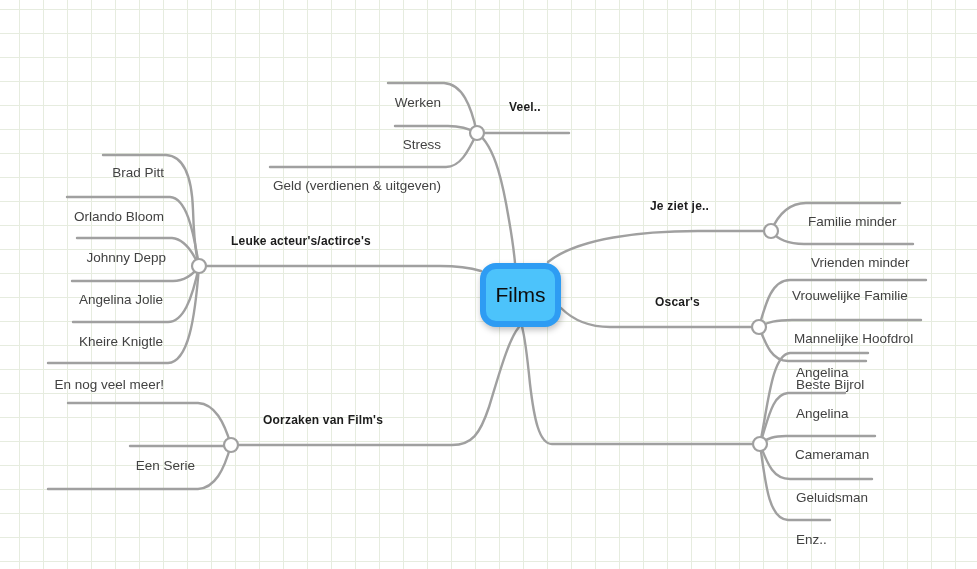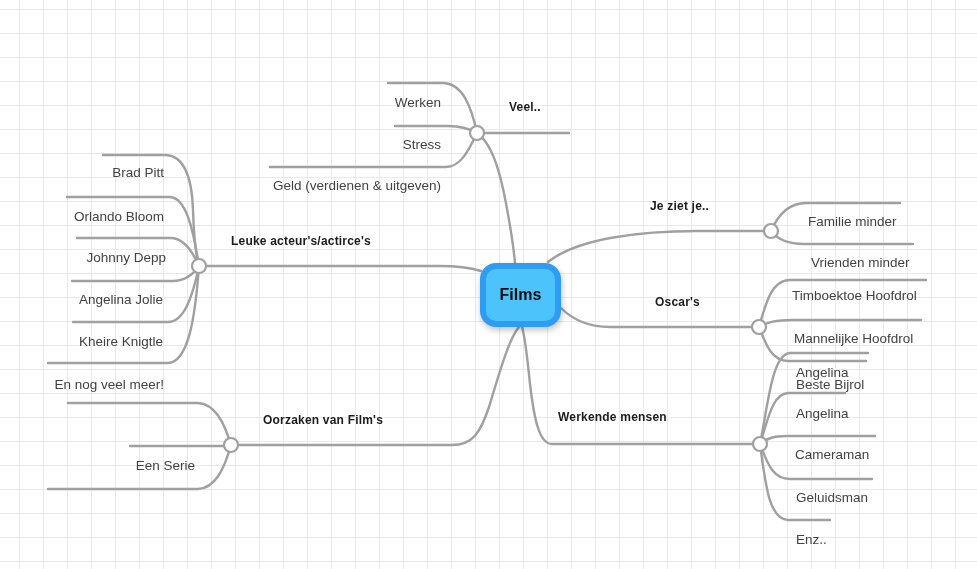--- a/index.html
+++ b/index.html
@@ -32,21 +32,21 @@
     color:var(--child-text); cursor:text;margin-top:36px;
   }
   .ra{text-align:right;}
   .root-node{
     position:absolute; left:480px; top:263px; width:81px; height:64px;
     box-sizing:border-box; background:var(--root-fill);
     border:6px solid var(--root-border); border-radius:16px;
     display:flex; align-items:center; justify-content:center;
     box-shadow:1px 3px 6px rgba(0,0,0,.25); cursor:pointer;
   }
-  .root-node span{font-weight:bold; font-size:16px; color:var(--root-text);}
+  .root-node span{font-weight:normal; font-size:21px; color:var(--root-text);}
 </style>
 </head>
 <body>
 
 <div class="canvas">
 
   <svg class="connectors" width="977" height="569" viewBox="0 0 977 569">
 
     <path d="M 477 133 H 569"></path>
     <path d="M 477 133 C 496 146 504 190 509 220 C 513 243 514 252 515 263"></path>
@@ -90,39 +90,38 @@
     <circle cx="771" cy="231" r="7"></circle>
     <circle cx="759" cy="327" r="7"></circle>
     <circle cx="760" cy="444" r="7"></circle>
   </svg>
 
   <div class="branch-label" style="left:509px;top:97px">Veel..</div>
   <div class="branch-label" style="left:231px;top:231px">Leuke acteur's/actirce's</div>
   <div class="branch-label" style="left:263px;top:410px">Oorzaken van Film's</div>
   <div class="branch-label" style="left:650px;top:196px">Je ziet je..</div>
   <div class="branch-label" style="left:655px;top:292px">Oscar's</div>
-  <div class="branch-label" style="left:558px;top:407px">Werkende mensen</div>
 
   <div class="child-label ra" style="right:536px;top:58px">Werken</div>
   <div class="child-label ra" style="right:536px;top:100px">Stress</div>
   <div class="child-label ra" style="right:536px;top:141px">Geld (verdienen &amp; uitgeven)</div>
 
   <div class="child-label ra" style="right:813px;top:128px">Brad Pitt</div>
   <div class="child-label ra" style="right:813px;top:172px">Orlando Bloom</div>
   <div class="child-label ra" style="right:811px;top:213px">Johnny Depp</div>
   <div class="child-label ra" style="right:814px;top:255px">Angelina Jolie</div>
   <div class="child-label ra" style="right:814px;top:297px">Kheire Knigtle</div>
   <div class="child-label ra" style="right:813px;top:340px">En nog veel meer!</div>
 
   <div class="child-label ra" style="right:782px;top:421px">Een Serie</div>
 
   <div class="child-label" style="left:808px;top:177px">Familie minder</div>
   <div class="child-label" style="left:811px;top:218px">Vrienden minder</div>
 
-  <div class="child-label" style="left:792px;top:251px">Timboektoe Hoofdrol</div>
+  <div class="child-label" style="left:792px;top:251px">Vrouwelijke Familie</div>
   <div class="child-label" style="left:794px;top:294px">Mannelijke Hoofdrol</div>
   <div class="child-label" style="left:796px;top:340px">Beste Bijrol</div>
 
   <div class="child-label" style="left:796px;top:328px">Angelina</div>
   <div class="child-label" style="left:796px;top:369px">Angelina</div>
   <div class="child-label" style="left:795px;top:410px">Cameraman</div>
   <div class="child-label" style="left:796px;top:453px">Geluidsman</div>
   <div class="child-label" style="left:796px;top:495px">Enz..</div>
 
   <div class="root-node">

